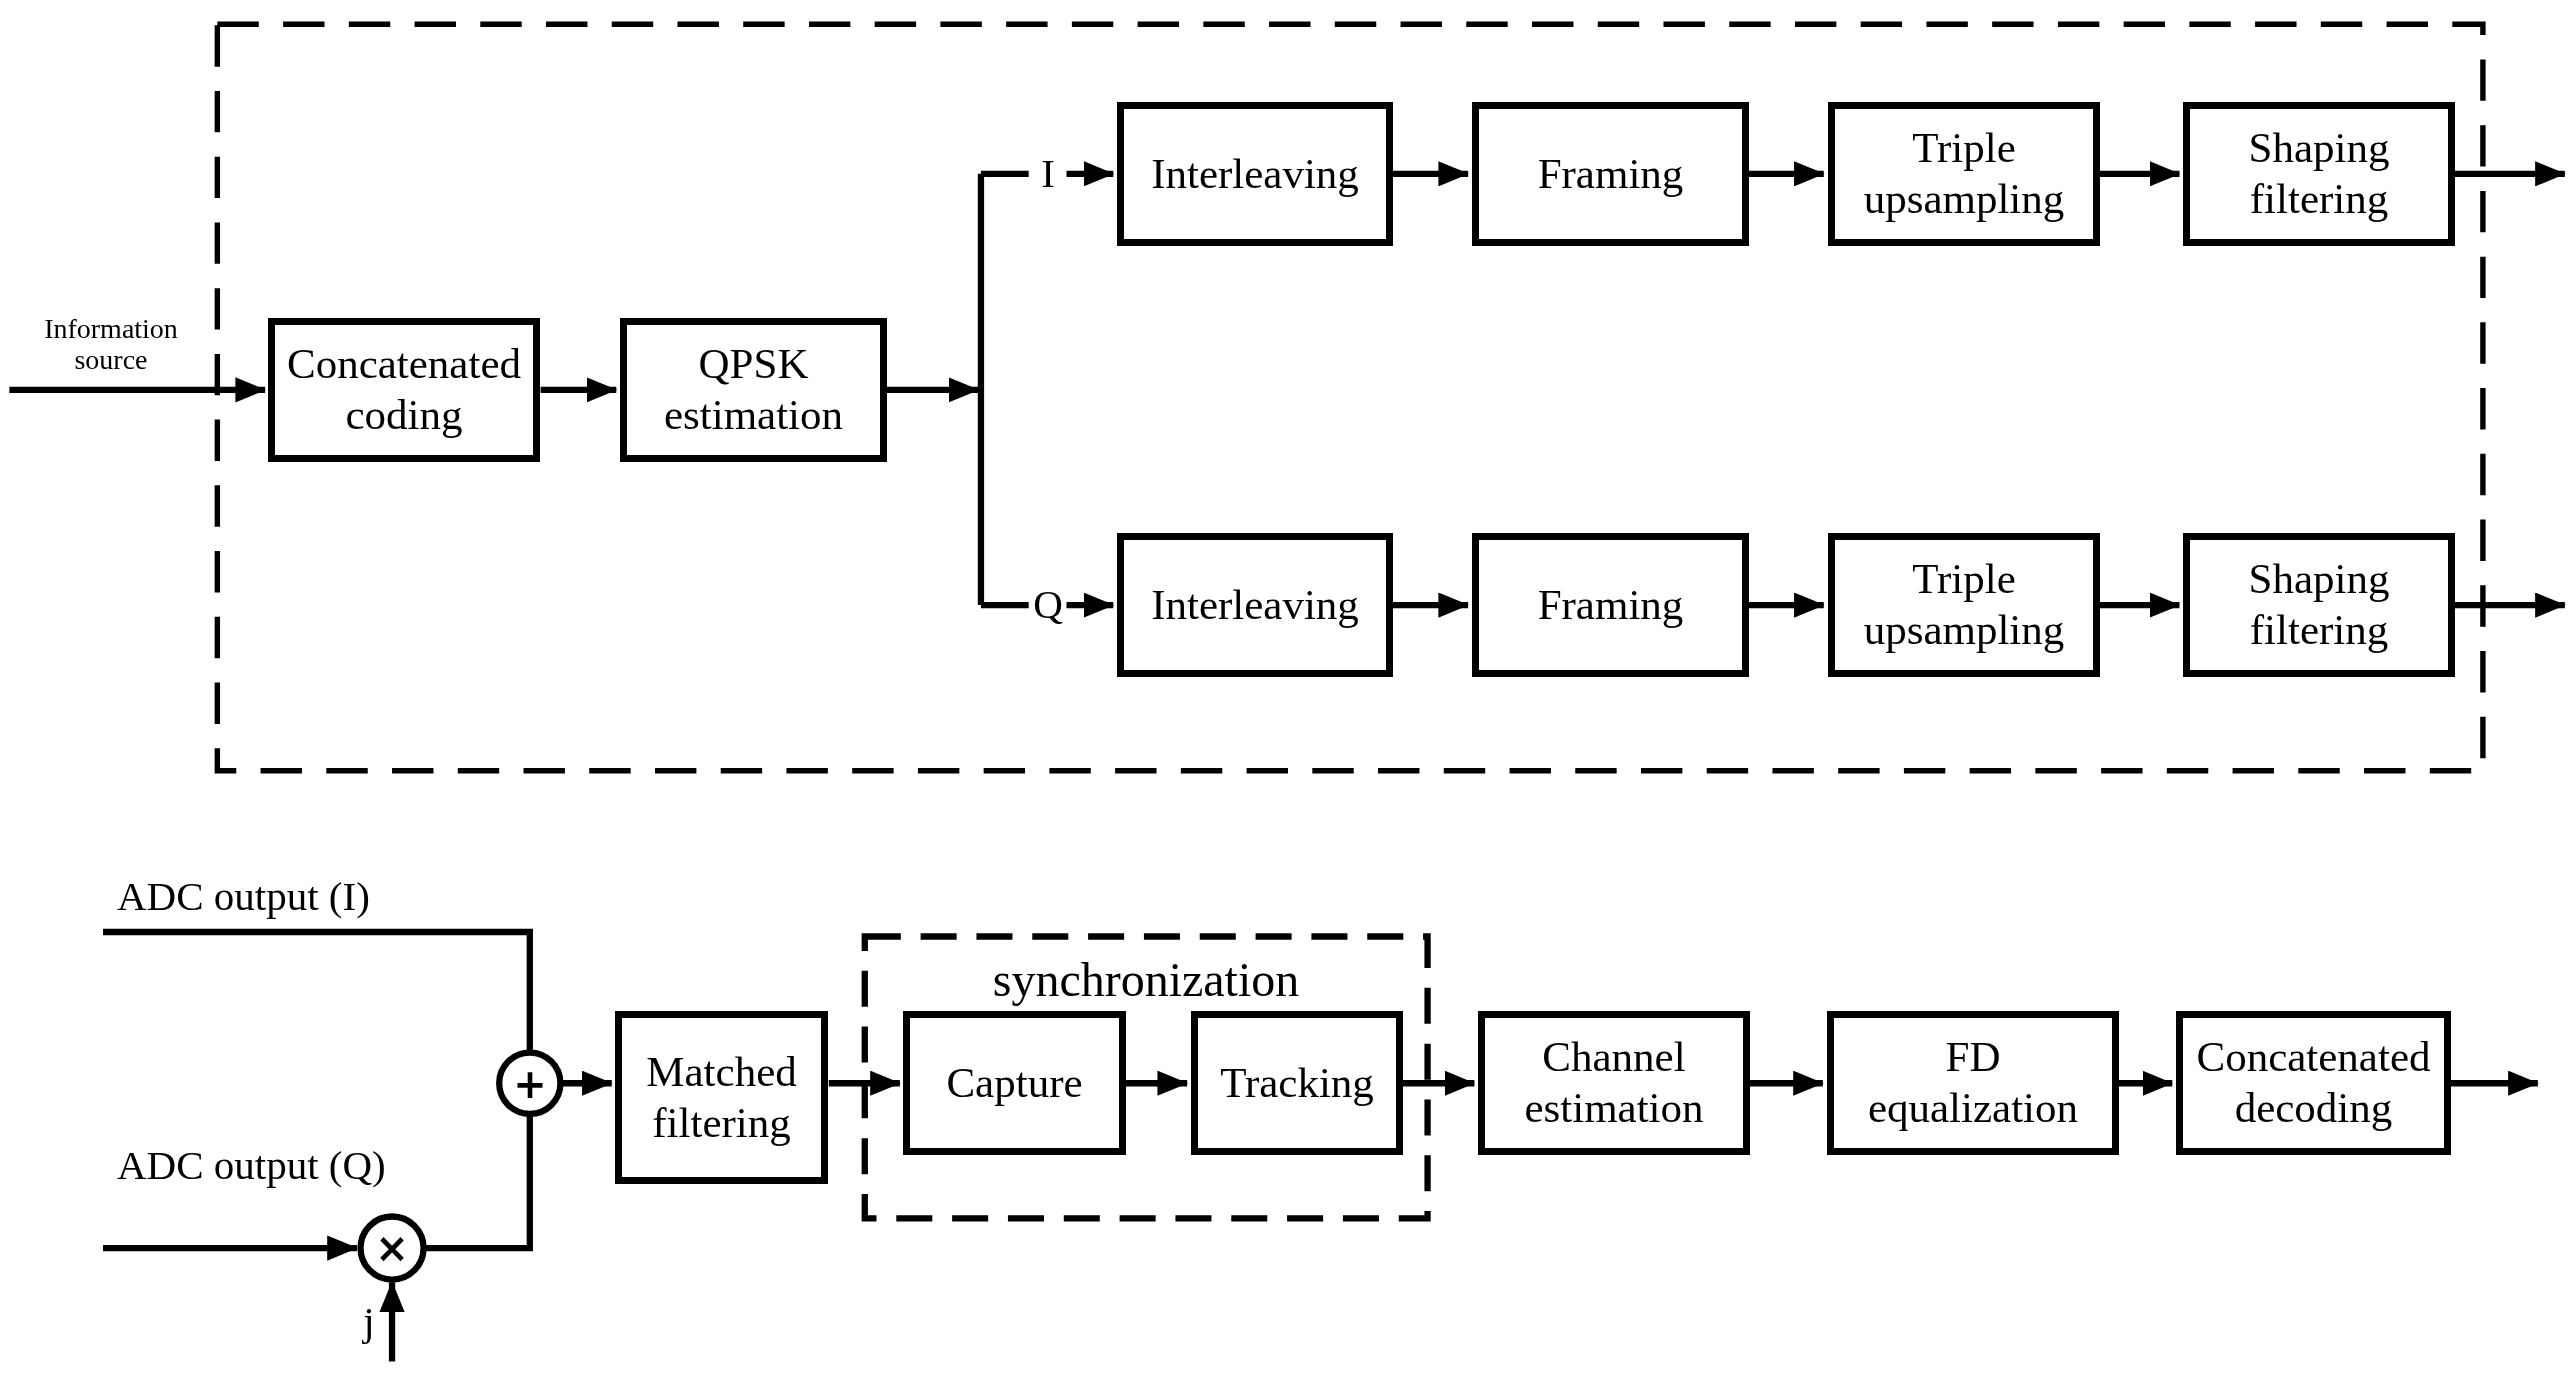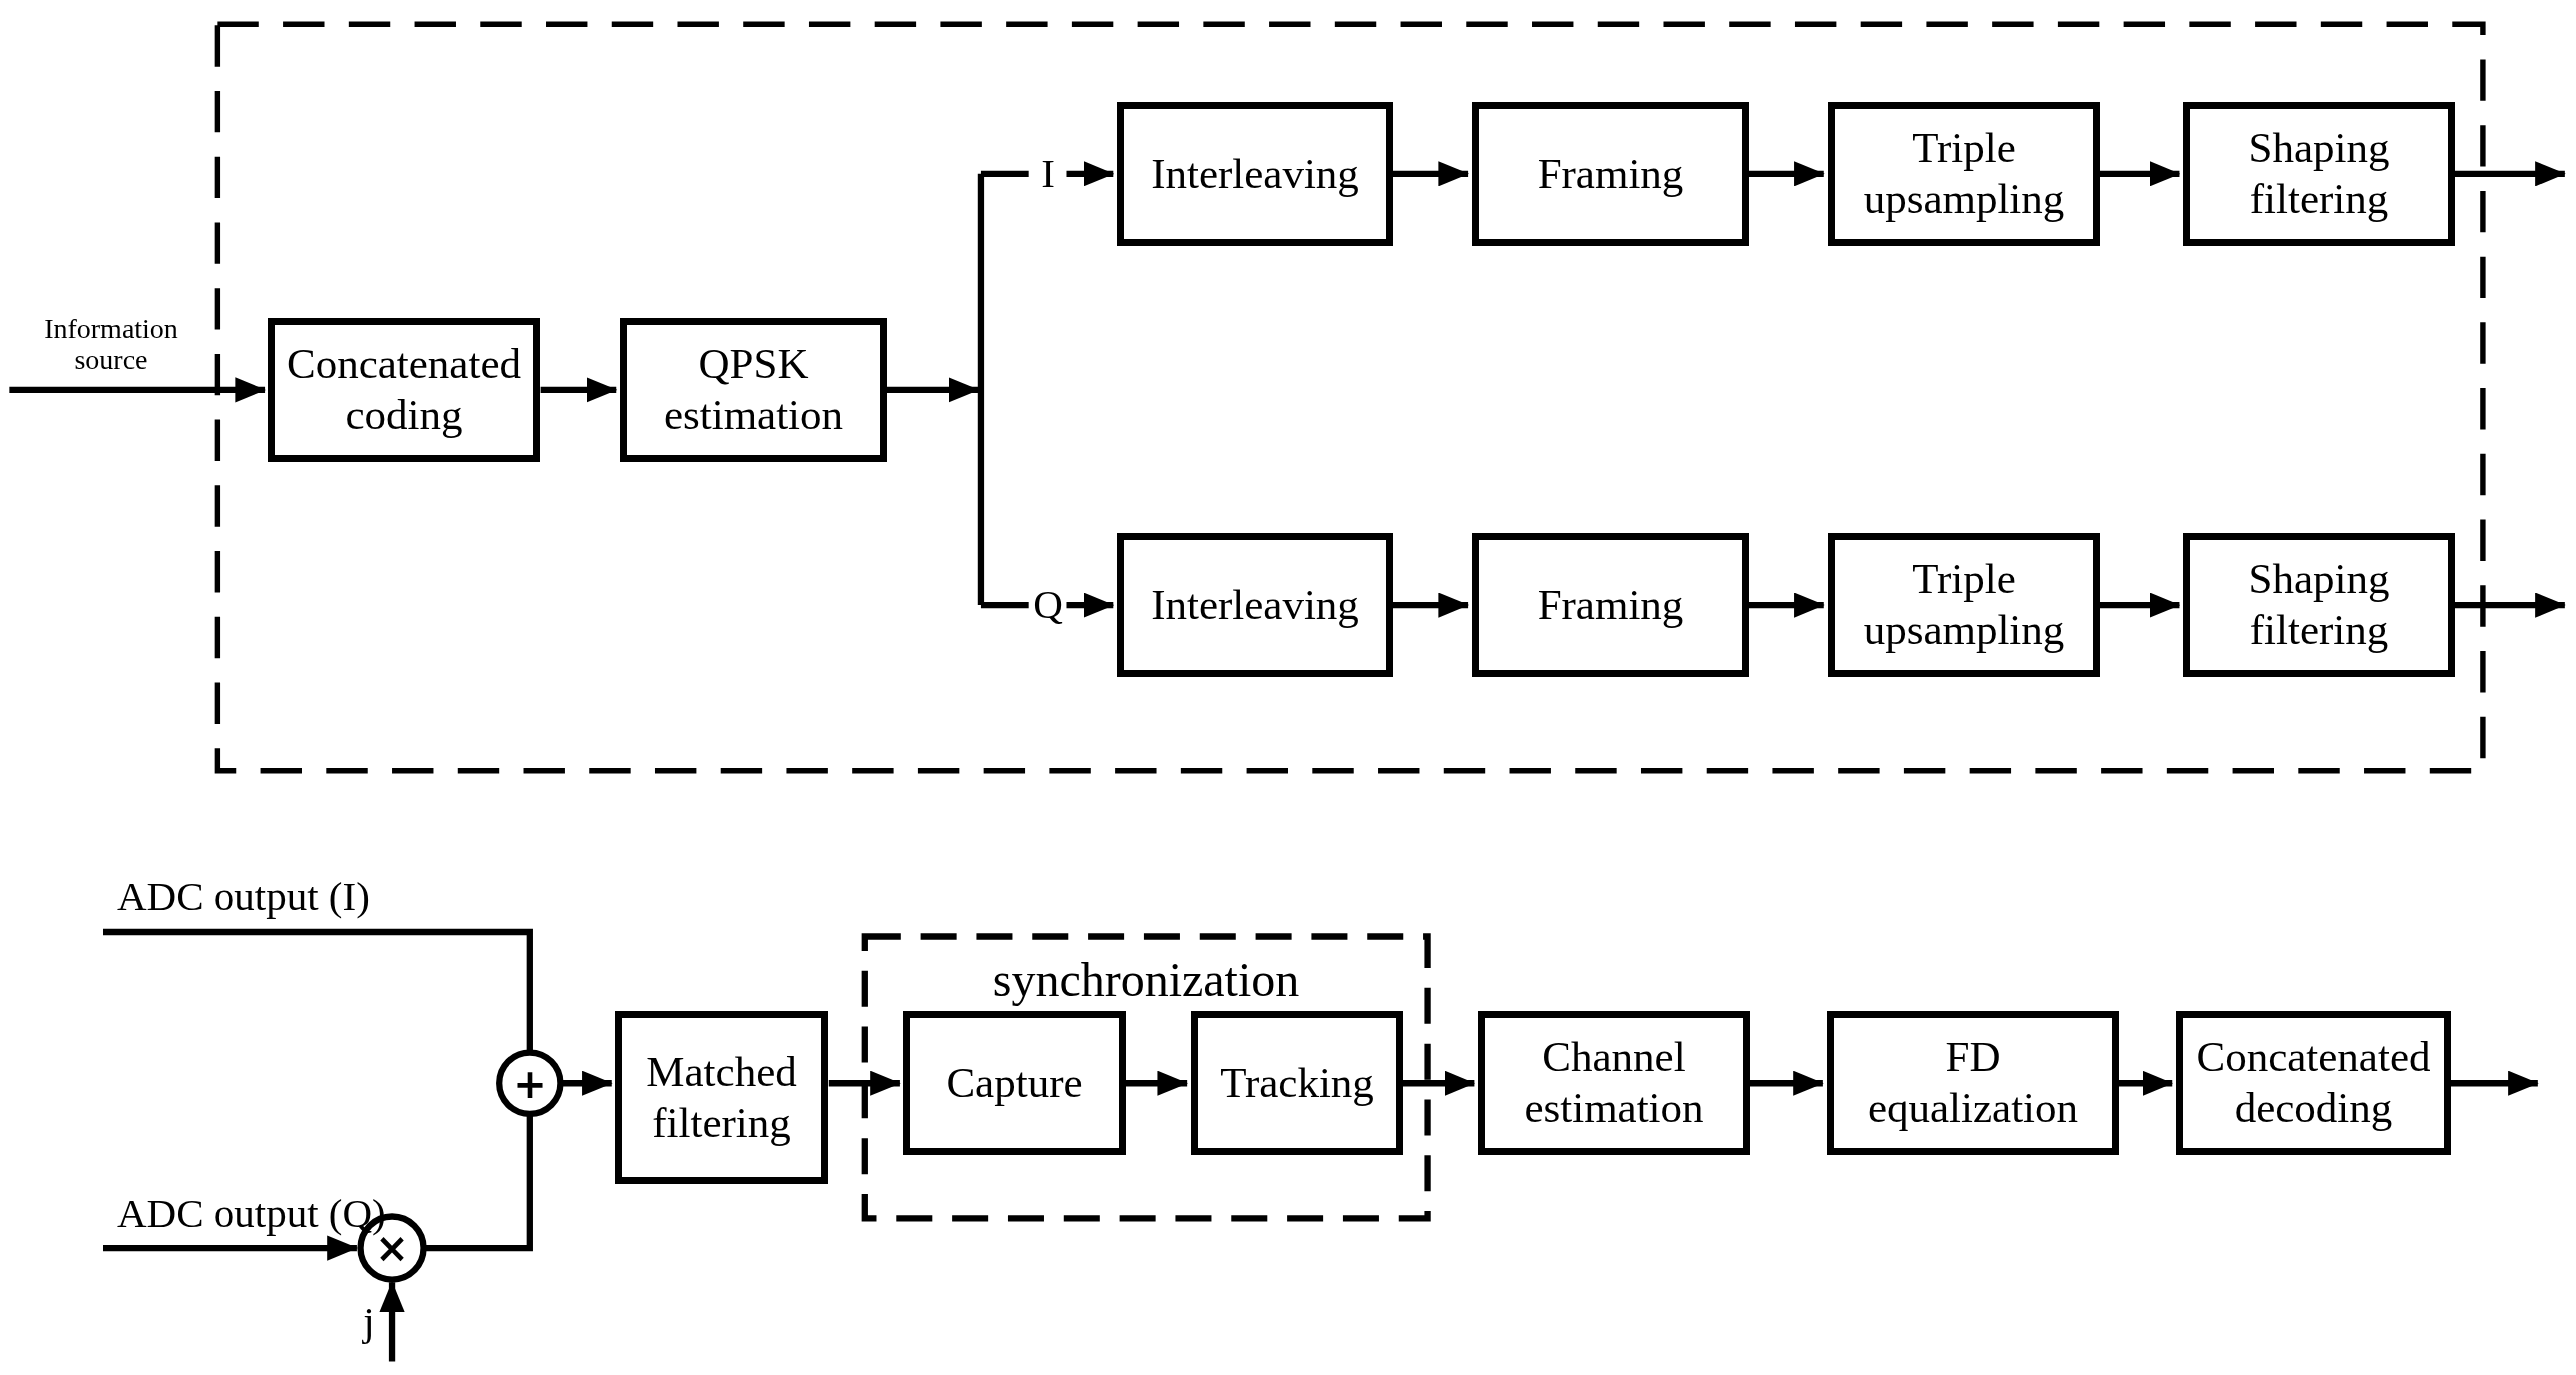--- a/index.html
+++ b/index.html
@@ -154,21 +154,21 @@
     <span>Concatenated
 decoding</span>
   </div>
 
   <div class="lbl center" style="left:111px;top:344px;font-size:28px">Information
 source</div>
   <div class="lbl center" style="left:1048px;top:174px">I</div>
   <div class="lbl center" style="left:1048px;top:605px">Q</div>
 
   <div class="lbl" style="left:117px;top:874px">ADC output (I)</div>
-  <div class="lbl" style="left:117px;top:1191px">ADC output (Q)</div>
+  <div class="lbl" style="left:117px;top:1143px">ADC output (Q)</div>
   <div class="lbl center" style="left:369px;top:1322px">j</div>
 
   <div class="opsym" style="left:530px;top:1084px">+</div>
   <div class="opsym" style="left:392px;top:1248px">×</div>
 
   <div class="lbl center" style="left:1146px;top:980px;font-size:48px">synchronization</div>
 
 </div>
 
 

